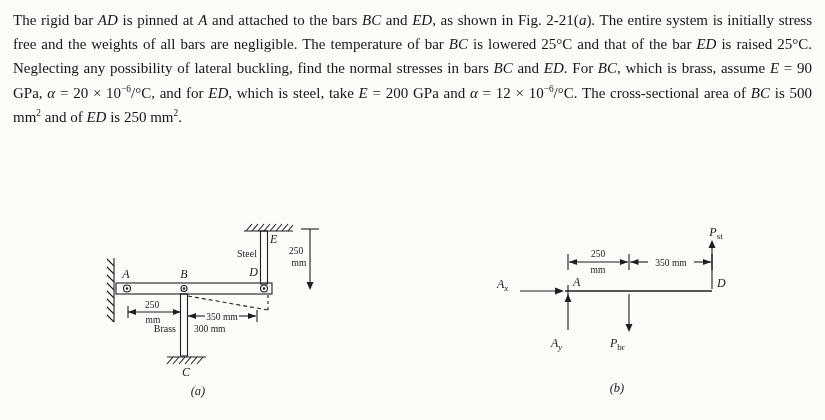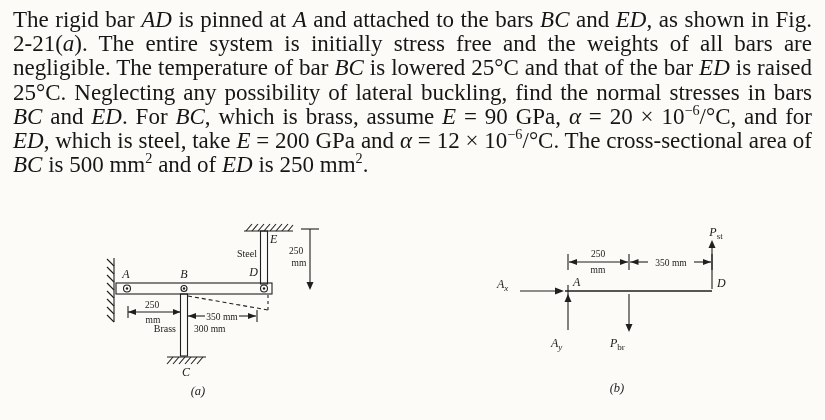--- a/index.html
+++ b/index.html
@@ -4,21 +4,21 @@
 <style>
   html,body { margin:0; padding:0; background:#e9e9e6; }
   .page {
     position:relative; width:825px; height:420px;
     background:#fcfbf8; color:#1b1b1b;
     font-family:"Liberation Serif", serif;
     overflow:hidden;
   }
   .problem {
     position:absolute; left:13px; top:8px; width:799px;
-    margin:0; font-size:23px; line-height:24.2px;
+    margin:0; font-size:15px; line-height:24.2px;
     text-align:justify; color:#161616;
   }
   .problem sup { font-size:0.62em; line-height:0; vertical-align:super; }
   .fig { position:absolute; }
   svg text { font-family:"Liberation Serif", serif; fill:#1b1b1b; }
 </style>
 </head>
 <body>
 
 <div class="page">

